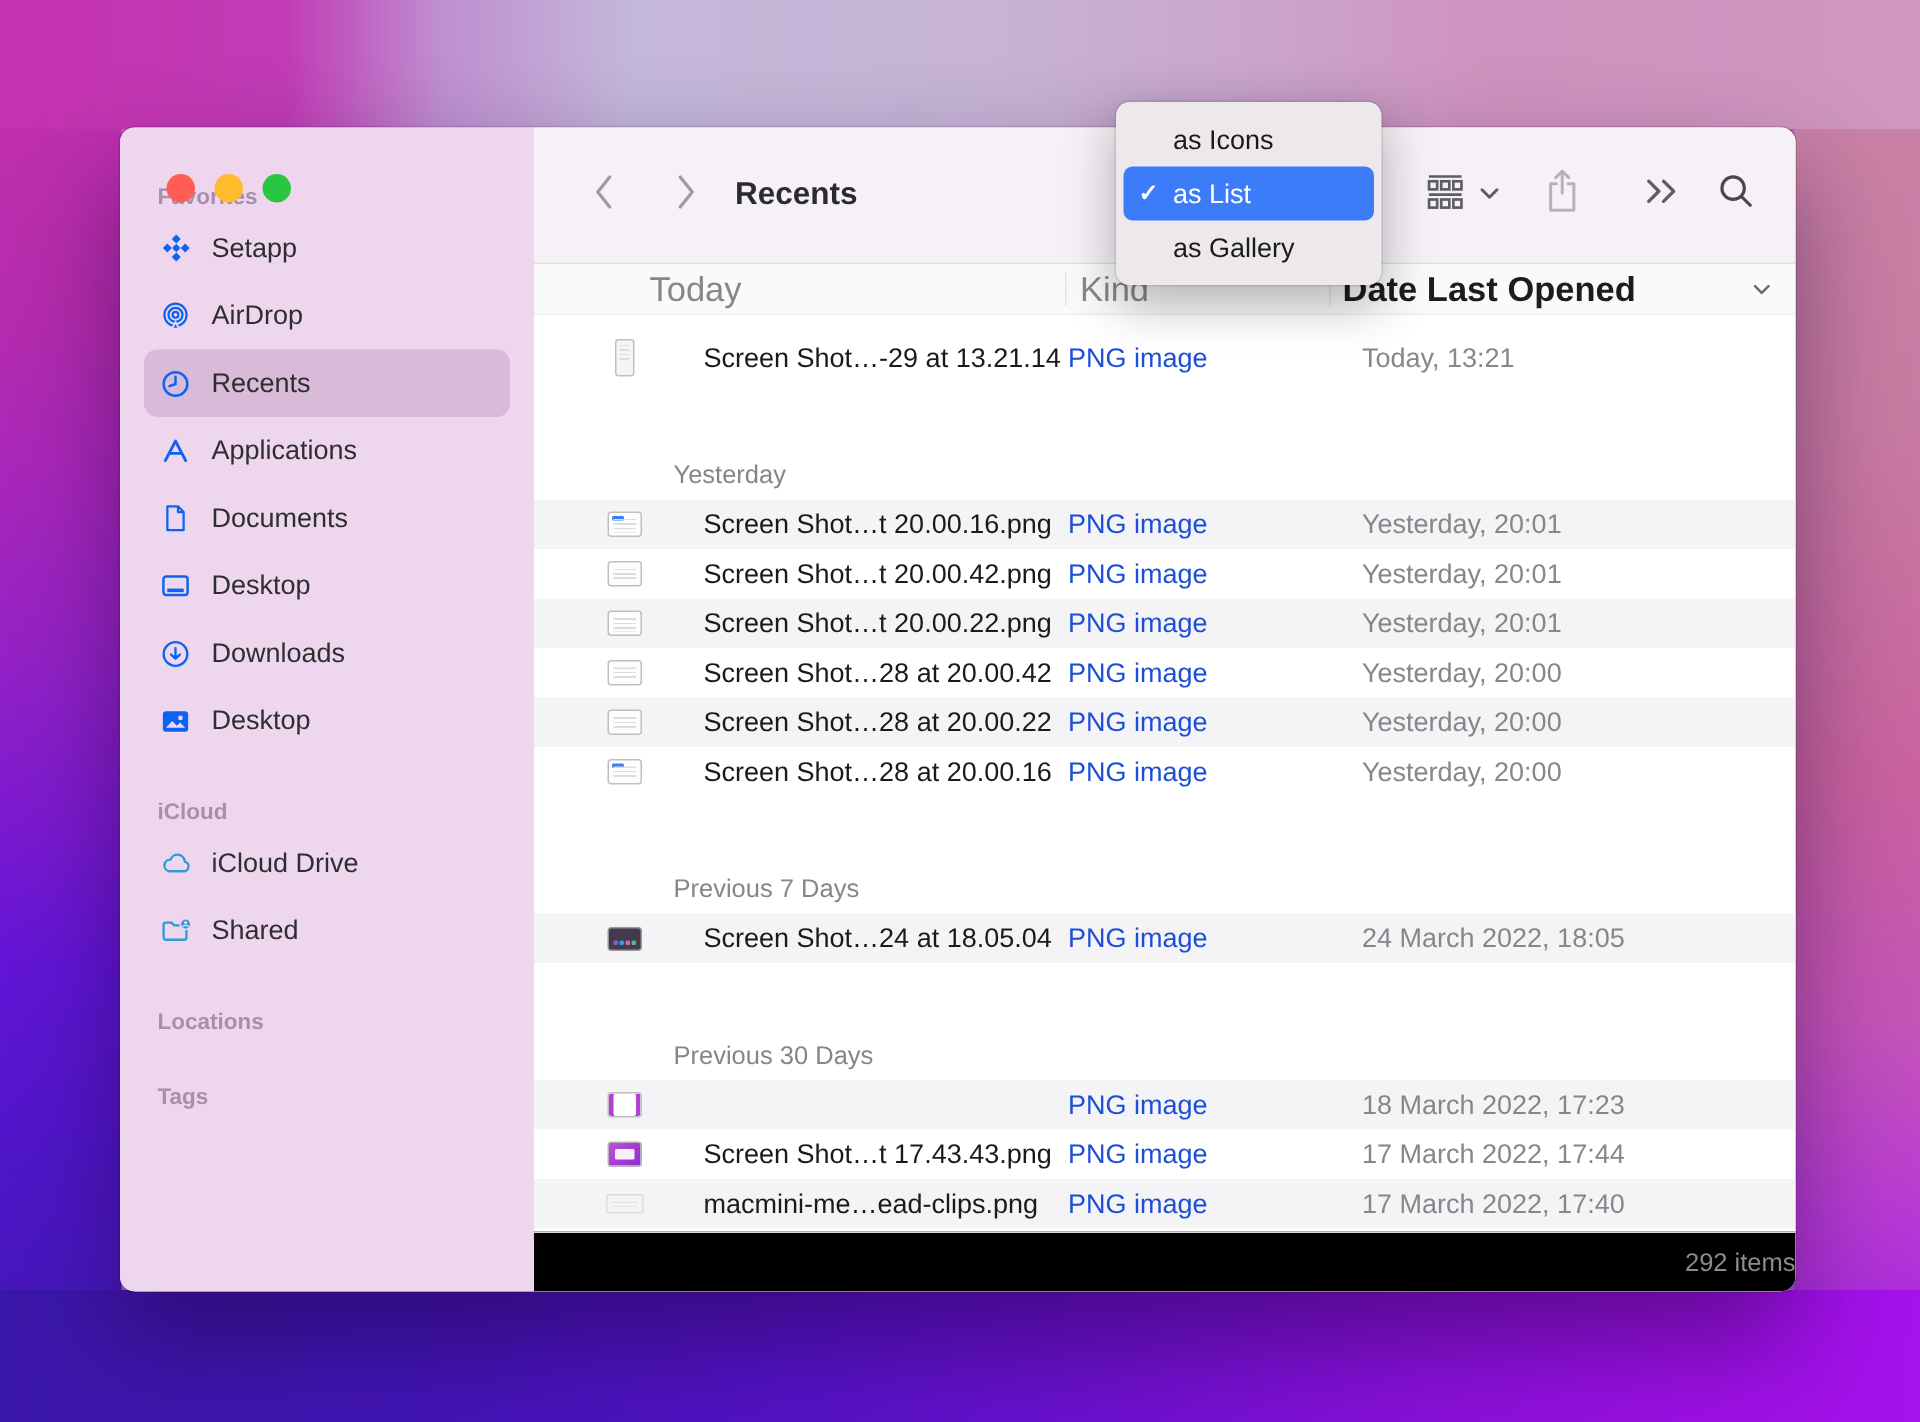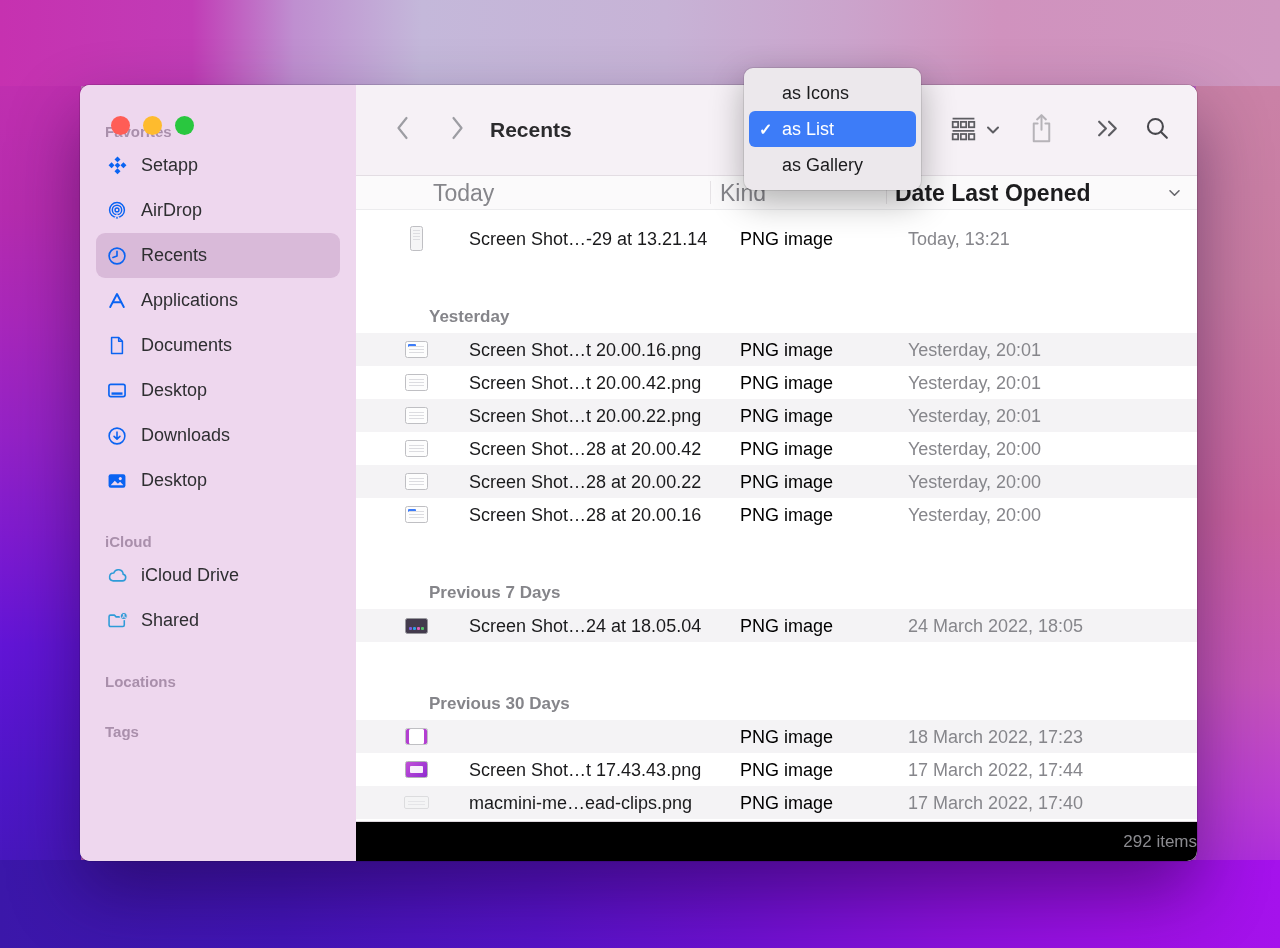--- a/index.html
+++ b/index.html
@@ -50,27 +50,27 @@
   
   .col-headers{height:33px;flex:none;background:#fbfafb;border-top:1px solid #e3dde3;border-bottom:1px solid #ececee;position:relative;font-size:23px;color:#86868b;}
   .ch-group{position:absolute;left:77px;top:50%;transform:translateY(-50%);}
   .ch-kind{position:absolute;left:364px;top:50%;transform:translateY(-50%);}
   .ch-date{position:absolute;left:539px;top:50%;transform:translateY(-50%);font-weight:700;color:#1c1c1e;}
   .ch-chevron{position:absolute;right:16px;top:50%;transform:translateY(-50%);display:flex;}
   .ch-div{position:absolute;top:5px;bottom:5px;width:1px;background:#e6e3e6;}
   .ch-div.d1{left:354px;} .ch-div.d2{left:530px;}
   
   .list{flex:1;overflow:hidden;background:#fff;padding-top:12px;}
-  .group-header{height:33px;display:flex;align-items:center;padding-left:73px;font-size:17px;font-weight:700;color:#85858a;}
+  .group-header{height:33px;display:flex;align-items:center;padding-left:93px;font-size:17px;font-weight:400;color:#85858a;}
   .group-header.gap{margin-top:45px;}
   .file-row{height:33px;position:relative;font-size:18px;color:#1a1a1c;}
   .file-row.zebra{background:#f4f3f5;}
   .fr-thumb{position:absolute;left:46px;top:0;bottom:0;width:28px;display:flex;align-items:center;justify-content:center;}
   .fr-name{position:absolute;left:77px;top:50%;transform:translateY(-50%);white-space:nowrap;margin-left:36px;}
-  .fr-kind{position:absolute;left:384px;top:50%;transform:translateY(-50%);color:#000000;}
+  .fr-kind{position:absolute;left:356px;top:50%;transform:translateY(-50%);color:#1d4ed8;}
   .fr-date{position:absolute;left:552px;top:50%;transform:translateY(-50%);color:#86868b;}
   
   .thumb{position:relative;box-sizing:border-box;}
   .thumb-phone{width:13px;height:25px;background:#f5f5f6;border:1px solid #bfbfc3;border-radius:2.5px;}
   .thumb-phone::after{content:'';position:absolute;left:2px;right:2px;top:3px;height:12px;background:repeating-linear-gradient(to bottom,#dddde1 0 1px,transparent 1px 3px);}
   .thumb-window-light,.thumb-window-blue{width:23px;height:17px;background:#fdfdfd;border:1px solid #bfbfc3;border-radius:2.5px;}
   .thumb-window-light::after,.thumb-window-blue::after{content:'';position:absolute;left:3px;right:3px;top:4px;height:9px;background:repeating-linear-gradient(to bottom,#dcdce0 0 1px,transparent 1px 3px);}
   .thumb-window-blue::before{content:'';position:absolute;top:2px;left:2px;width:8px;height:3px;background:#3d7cf8;border-radius:1px;}
   .thumb-window-dark{width:23px;height:16px;background:#433b4d;border:1px solid #97979c;border-radius:2.5px;}
   .thumb-window-dark::after{content:'';position:absolute;left:3px;bottom:3px;width:3px;height:3px;border-radius:1px;background:#7a5fe0;box-shadow:4px 0 0 #2f9fe8,8px 0 0 #e05fb8,12px 0 0 #55c06a;}

